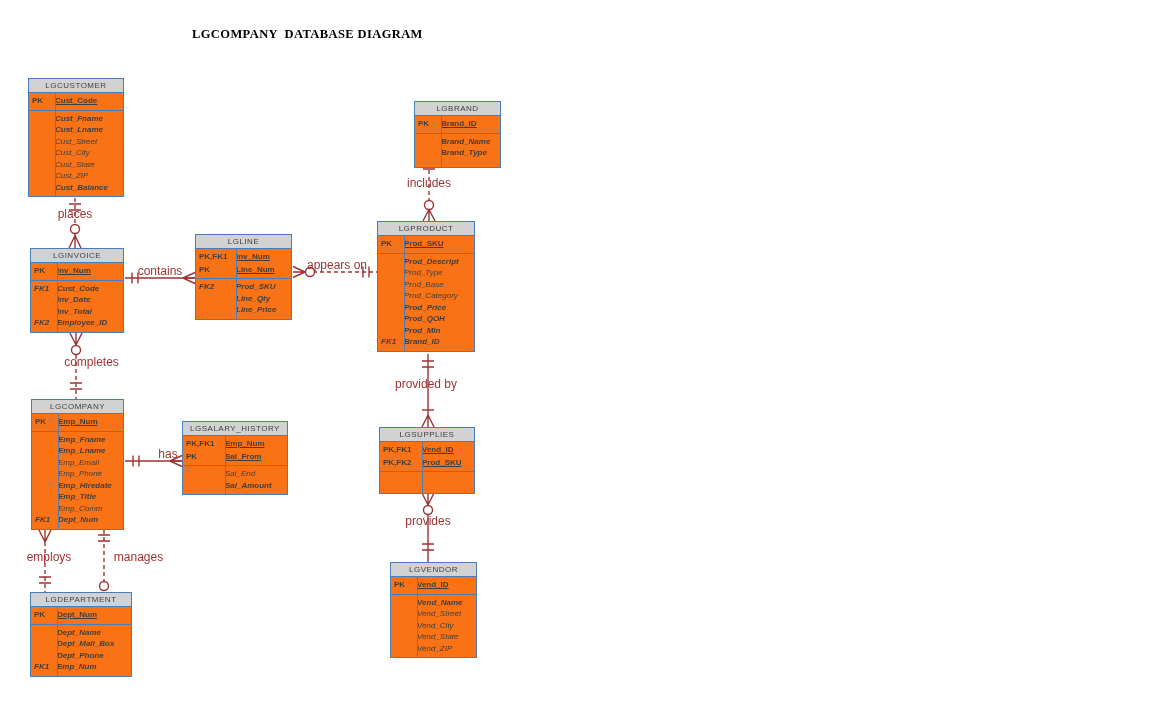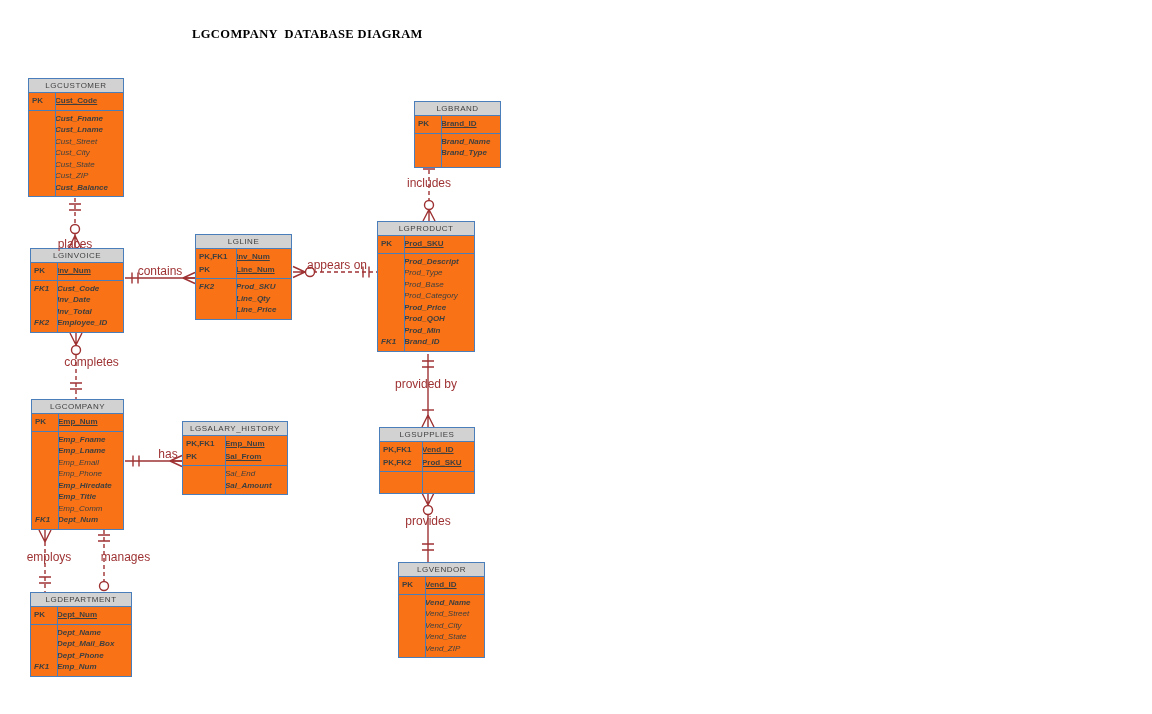--- a/index.html
+++ b/index.html
@@ -101,30 +101,30 @@
       </g>
 
       <g>
         <path d="M104,530 V592" stroke-dasharray="4 3"></path>
         <path d="M98,535 H110 M98,541 H110"></path>
         <circle cx="104" cy="586" r="4.5" fill="#fff"></circle>
       </g>
     </g>
   </svg>
 
-  <span class="rel-label" style="left:75px;top:214px;margin-top:30px;">places</span>
+  <span class="rel-label" style="left:75px;top:214px;">places</span>
   <span class="rel-label" style="left:160px;top:271px;">contains</span>
   <span class="rel-label" style="left:337px;top:265px;">appears on</span>
   <span class="rel-label" style="left:429px;top:183px;">includes</span>
   <span class="rel-label" style="left:426px;top:384px;">provided by</span>
   <span class="rel-label" style="left:428px;top:521px;">provides</span>
   <span class="rel-label" style="left:76px;top:362px;padding-left:31px;">completes</span>
   <span class="rel-label" style="left:154px;top:454px;padding-left:28px;">has</span>
   <span class="rel-label" style="left:49px;top:557px;">employs</span>
-  <span class="rel-label" style="left:103px;top:557px;padding-left:45px;">manages</span>
+  <span class="rel-label" style="left:116px;top:557px;padding-left:45px;">manages</span>
 
   <div id="entity-layer">
       <div class="entity" style="left: 28px; top: 78px; width: 94px; --kw: 26px;">
         <div class="ent-header">LGCUSTOMER</div>
         <div class="ent-section pk-sec">
           <div class="row">
             <span class="cell-k">PK</span>
             <span class="cell-a pk">Cust_Code</span>
           </div>
         </div>
@@ -282,21 +282,21 @@
             <span class="cell-k">PK,FK1</span>
             <span class="cell-a pk">Vend_ID</span>
           </div>
           <div class="row">
             <span class="cell-k">PK,FK2</span>
             <span class="cell-a pk">Prod_SKU</span>
           </div>
         </div>
         <div class="ent-section empty"></div>
       </div>
-      <div class="entity" style="left: 390px; top: 562px; width: 85px; margin-left: 8px; --kw: 26px;">
+      <div class="entity" style="left: 390px; top: 562px; width: 85px; --kw: 26px;">
         <div class="ent-header">LGVENDOR</div>
         <div class="ent-section pk-sec">
           <div class="row">
             <span class="cell-k">PK</span>
             <span class="cell-a pk">Vend_ID</span>
           </div>
         </div>
         <div class="ent-section">
           <div class="row">
             <span class="cell-k"></span>

